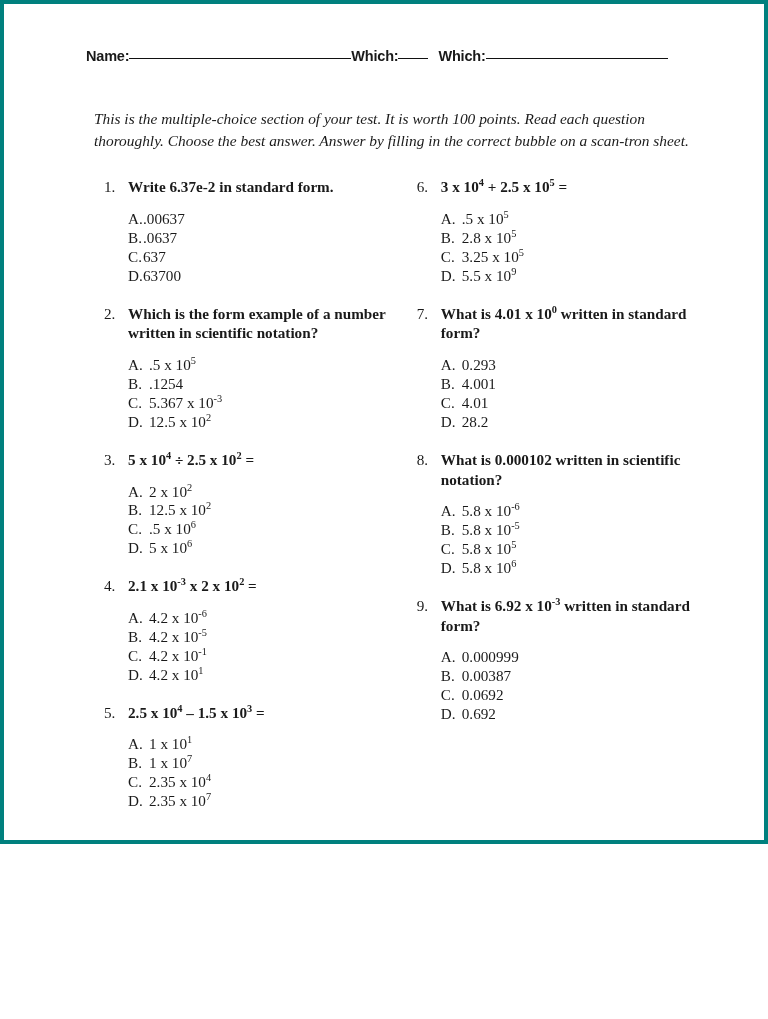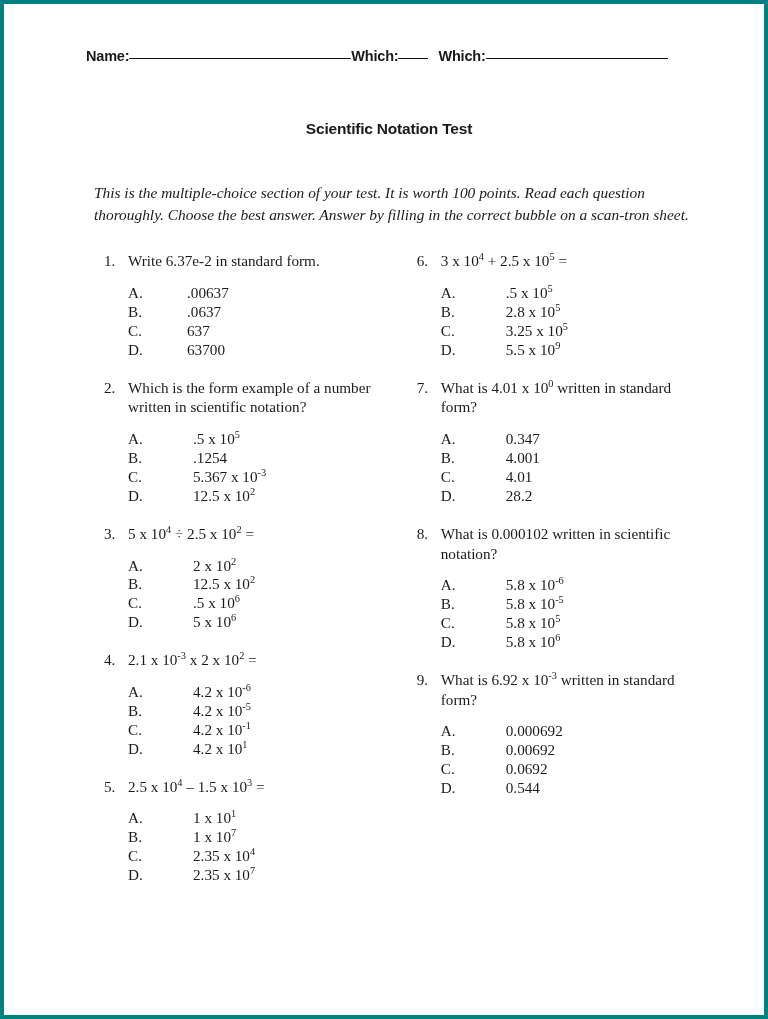--- a/index.html
+++ b/index.html
@@ -10,21 +10,21 @@
   body {
     width: 768px;
     height: 1019px;
     font-family: "Liberation Serif", serif;
     color: #1a1a1a;
     overflow: hidden;
   }
   .page-frame {
     box-sizing: border-box;
     width: 768px;
-    height: 1019px;
+    height: 844px;
     border: 4px solid #00807e;
     background: #ffffff;
     position: relative;
   }
   .sheet {
     box-sizing: border-box;
     width: 100%;
     height: 100%;
     background: #ffffff;
     padding: 38px 72px 0 82px;
@@ -96,38 +96,39 @@
     font-size: 15.2px;
     line-height: 1.30;
   }
   .q-num {
     flex: none;
     width: 24px;
     text-align: left;
   }
   .q-text {
     flex: 1;
+    font-weight: bold;
   }
 
   .options {
     margin-top: 13px;
     padding-left: 24px;
   }
   .opt {
     display: flex;
     font-size: 15.2px;
     line-height: 1.245;
     white-space: nowrap;
   }
   .opt-letter {
     flex: none;
     width: 21px;
   }
   .opt.tight .opt-letter { width: 15px; }
-  .opt-val { flex: 1; margin-left: 44px; }
+  .opt-val { flex: 1; }
 
   sup {
     font-size: 0.68em;
     vertical-align: super;
     line-height: 0;
   }
 </style>
 </head>
 <body>
 
@@ -137,21 +138,20 @@
     <div class="id-line">
       <span class="id-label">Name:</span>
       <span class="rule name-rule"></span>
       <span class="id-label">Which:</span>
       <span class="rule period-rule"></span>
       <span class="gap-sm"></span>
       <span class="id-label">Which:</span>
       <span class="rule date-rule"></span>
     </div>
 
-    <div class="doc-title">Scientific Notation Test</div>
 
     <div class="instructions">This is the multiple-choice section of your test.  It is worth 100 points.  Read each question thoroughly.  Choose the best answer.  Answer by filling in the correct bubble on a scan-tron sheet.</div>
 
     <div class="columns">
       <div class="col col-left">
           <div class="q-block">
             <div class="q-head">
               <span class="q-num">1.</span>
               <span class="q-text">Write 6.37e-2 in standard form.</span>
             </div>
@@ -297,21 +297,21 @@
             </div>
           </div>
           <div class="q-block">
             <div class="q-head">
               <span class="q-num">7.</span>
               <span class="q-text">What is 4.01 x 10<sup>0</sup> written in standard form?</span>
             </div>
             <div class="options">
               <div class="opt">
                 <span class="opt-letter">A.</span>
-                <span class="opt-val">0.347</span>
+                <span class="opt-val">0.293</span>
               </div>
               <div class="opt">
                 <span class="opt-letter">B.</span>
                 <span class="opt-val">4.001</span>
               </div>
               <div class="opt">
                 <span class="opt-letter">C.</span>
                 <span class="opt-val">4.01</span>
               </div>
               <div class="opt">
@@ -345,33 +345,33 @@
             </div>
           </div>
           <div class="q-block">
             <div class="q-head">
               <span class="q-num">9.</span>
               <span class="q-text">What is 6.92 x 10<sup>-3</sup> written in standard form?</span>
             </div>
             <div class="options">
               <div class="opt">
                 <span class="opt-letter">A.</span>
-                <span class="opt-val">0.000692</span>
-              </div>
-              <div class="opt">
-                <span class="opt-letter">B.</span>
-                <span class="opt-val">0.00692</span>
+                <span class="opt-val">0.000999</span>
+              </div>
+              <div class="opt">
+                <span class="opt-letter">B.</span>
+                <span class="opt-val">0.00387</span>
               </div>
               <div class="opt">
                 <span class="opt-letter">C.</span>
                 <span class="opt-val">0.0692</span>
               </div>
               <div class="opt">
                 <span class="opt-letter">D.</span>
-                <span class="opt-val">0.544</span>
+                <span class="opt-val">0.692</span>
               </div>
             </div>
           </div>
         </div>
     </div>
 
   </div>
 </div>
 
 </body></html>

